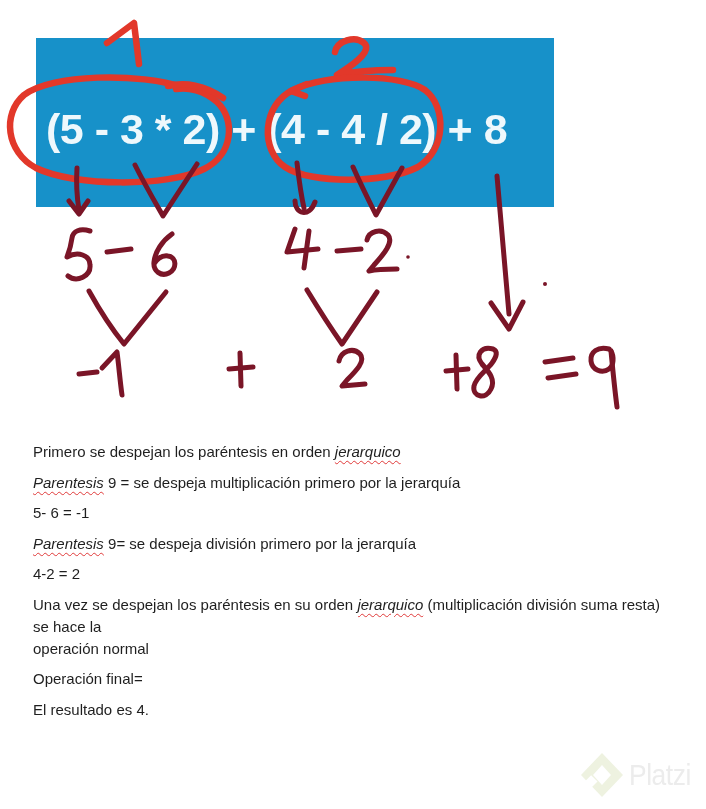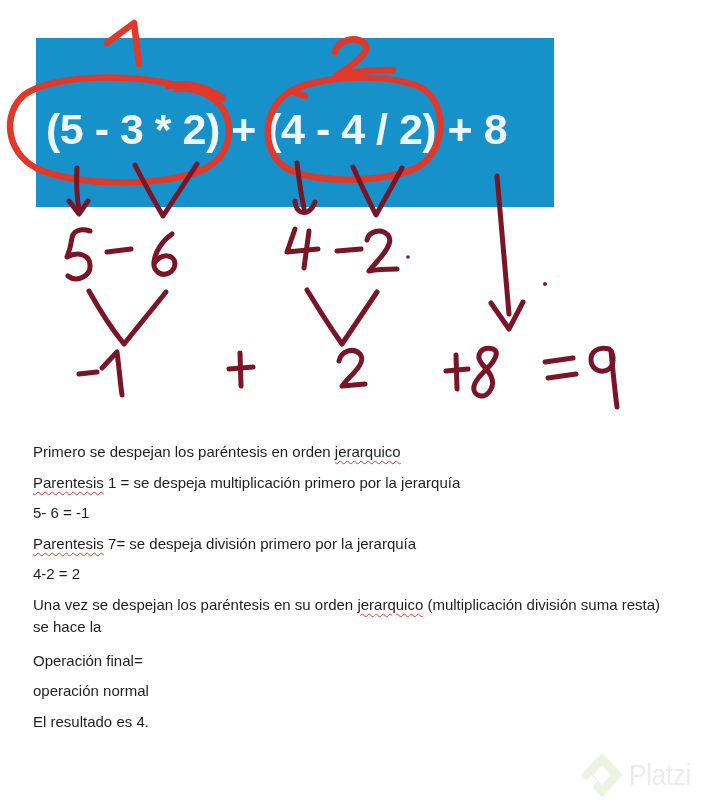--- a/index.html
+++ b/index.html
@@ -43,27 +43,28 @@
   .maroon circle{fill:var(--ink-maroon);stroke:none;}
   .doc{
     position:absolute;
     left:33px;top:441px;
     width:645px;
     font-size:15px;
     line-height:22px;
     color:var(--doc-text);
   }
   .doc p{margin:0 0 8.5px 0;}
-  .doc p.tight{margin-bottom:12px;}
+  .doc p.tight{margin-bottom:0;}
   .squiggle{
     text-decoration-line:underline;
     text-decoration-style:wavy;
     text-decoration-color:var(--squiggle);
     text-decoration-thickness:1px;
     text-underline-offset:3px;
+    font-style:italic;
   }
   .watermark{
     position:absolute;
     left:580px;top:752px;
     display:flex;
     align-items:center;
     gap:5px;
   }
   .watermark .brand{
     font-size:30px;
@@ -78,27 +79,27 @@
 <body>
 
 <div class="stage">
 
   <div class="banner">
     <div class="equation">(5 - 3 * 2) + (4 - 4 / 2) + 8</div>
   </div>
 
   <div class="doc">
       <p><span>Primero se despejan los paréntesis en orden </span><span class="squiggle">jerarquico</span></p>
-      <p><span class="squiggle">Parentesis</span><span> 1 = se despeja multiplicación primero por la jerarquía</span></p>
+      <p><span class="squiggle">Parentesis</span><span> 9 = se despeja multiplicación primero por la jerarquía</span></p>
       <p><span>5- 6 = -1</span></p>
-      <p><span class="squiggle">Parentesis</span><span> 7= se despeja división primero por la jerarquía</span></p>
+      <p><span class="squiggle">Parentesis</span><span> 9= se despeja división primero por la jerarquía</span></p>
       <p><span>4-2 = 2</span></p>
       <p class="tight"><span>Una vez se despejan los paréntesis en su orden </span><span class="squiggle">jerarquico</span><span> (multiplicación división suma resta) se hace la</span></p>
+      <p><span>operación normal</span></p>
       <p><span>Operación final=</span></p>
-      <p><span>operación normal</span></p>
       <p><span>El resultado es 4.</span></p>
     </div>
 
   <div class="watermark">
     <svg width="44" height="46" viewBox="0 0 44 46">
       <path fill-rule="evenodd" style="fill:var(--logo-green)" d="M22,1 L43,23 L22,45 L1,23 Z M22,13 L31,23 L22,33 L13,23 Z"></path>
       <rect x="3" y="27" width="13" height="9" fill="#ffffff" transform="rotate(-45 9 31)"></rect>
     </svg>
     <span class="brand">Platzi</span>
   </div>

